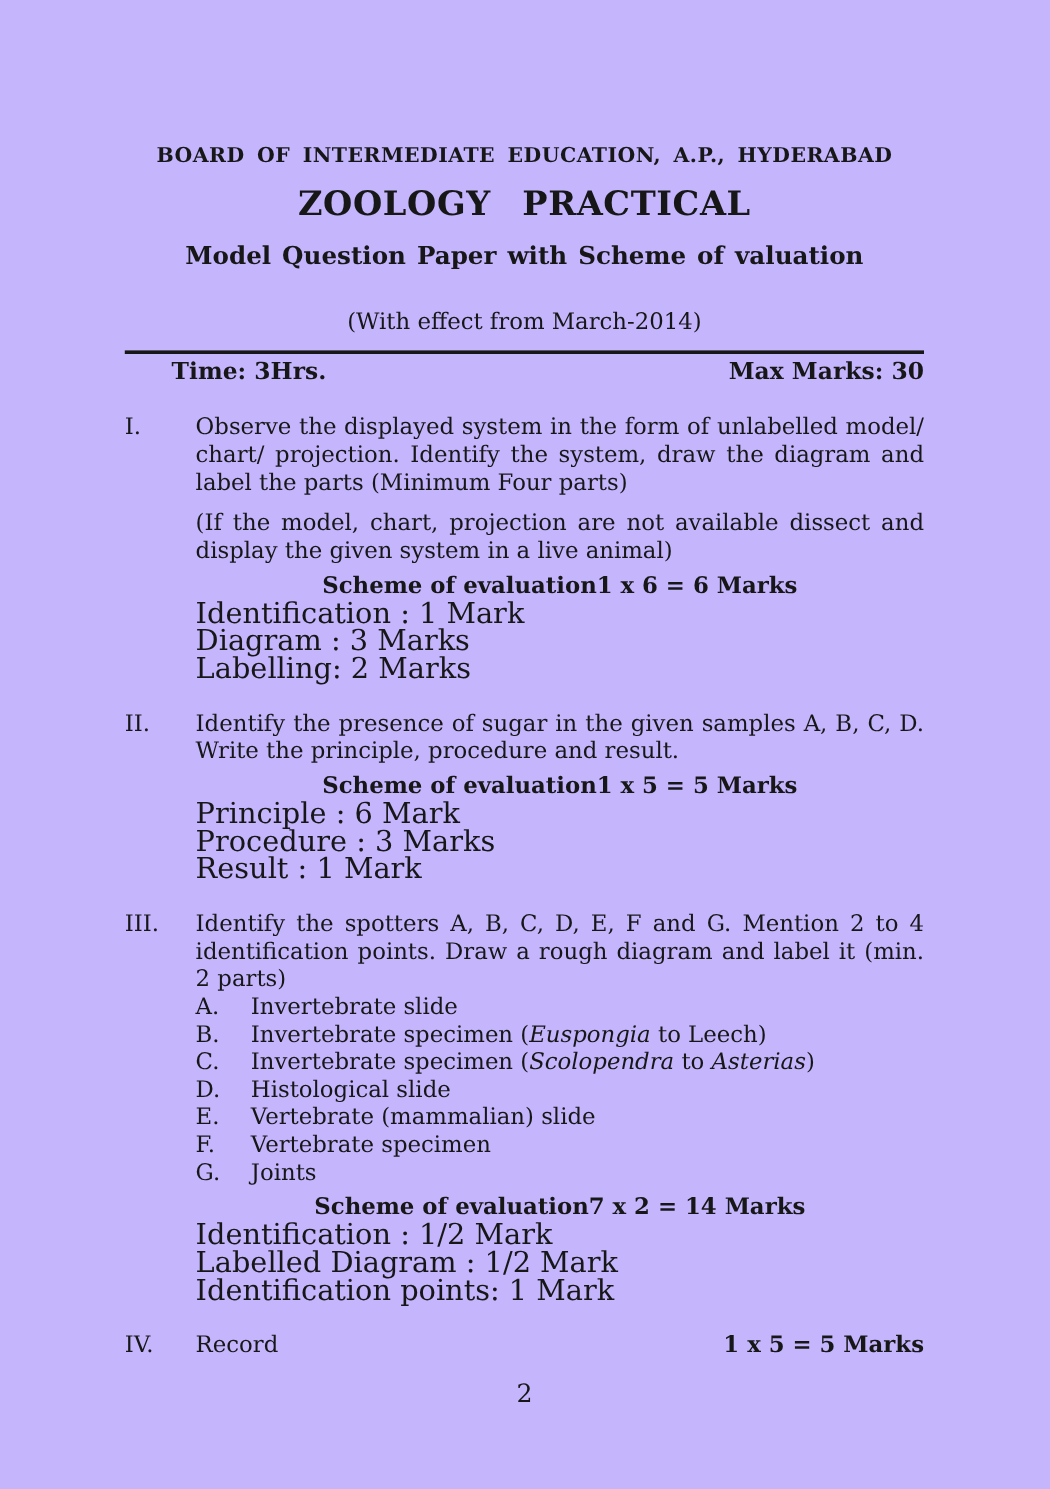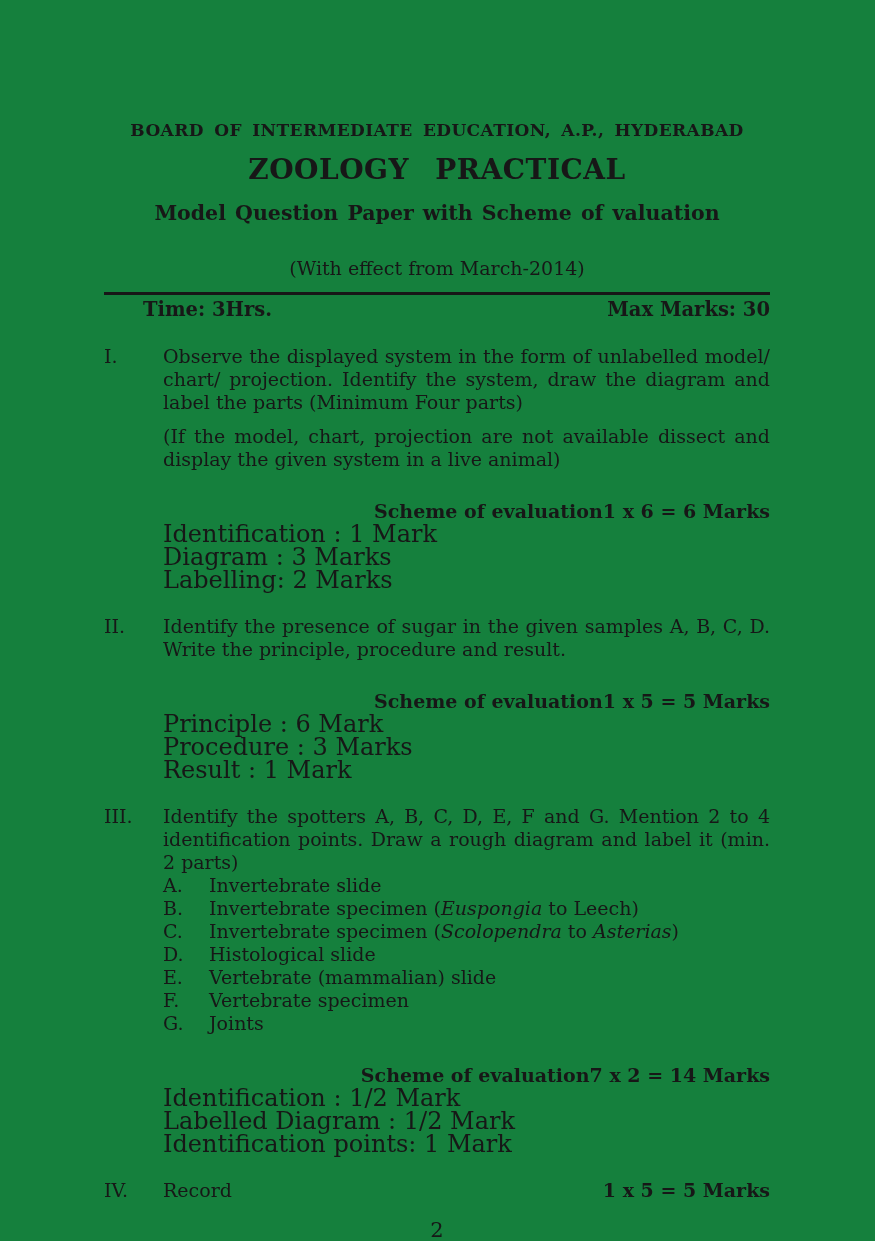--- a/index.html
+++ b/index.html
@@ -1,20 +1,20 @@
 <!DOCTYPE html>
 <html><head>
 <meta charset="utf-8">
 <style>
   html, body { margin: 0; padding: 0; background: #ffffff; }
   .page {
     position: relative;
     width: 875px;
     height: 1241px;
-    background: #15803d;
+    background: #c4b5fd;
     color: #171717;
     font-family: "DejaVu Serif", "Liberation Serif", serif;
     overflow: hidden;
   }
   .content {
     position: absolute;
     left: 104px;
     top: 0;
     width: 666px;
   }
@@ -82,23 +82,23 @@
   .q + .q { margin-top: 11px; }
   .spotter {
     display: flex;
     font-size: 19px;
     line-height: 23px;
   }
   .spotter .lt { width: 46px; flex: none; }
   .spotter .sp-text { flex: 1; }
   .it { font-style: italic; }
   .scheme-row {
-    margin-top: 29px;
-    display: flex;
-    justify-content: flex-end;
+    margin-top: 6px;
+    display: flex;
+    justify-content: center;
     font-weight: bold;
     font-size: 19px;
     line-height: 23px;
   }
   .scheme-item {
     font-size: 24px;
     line-height: 23px;
   }
   .record-row {
     display: flex;

